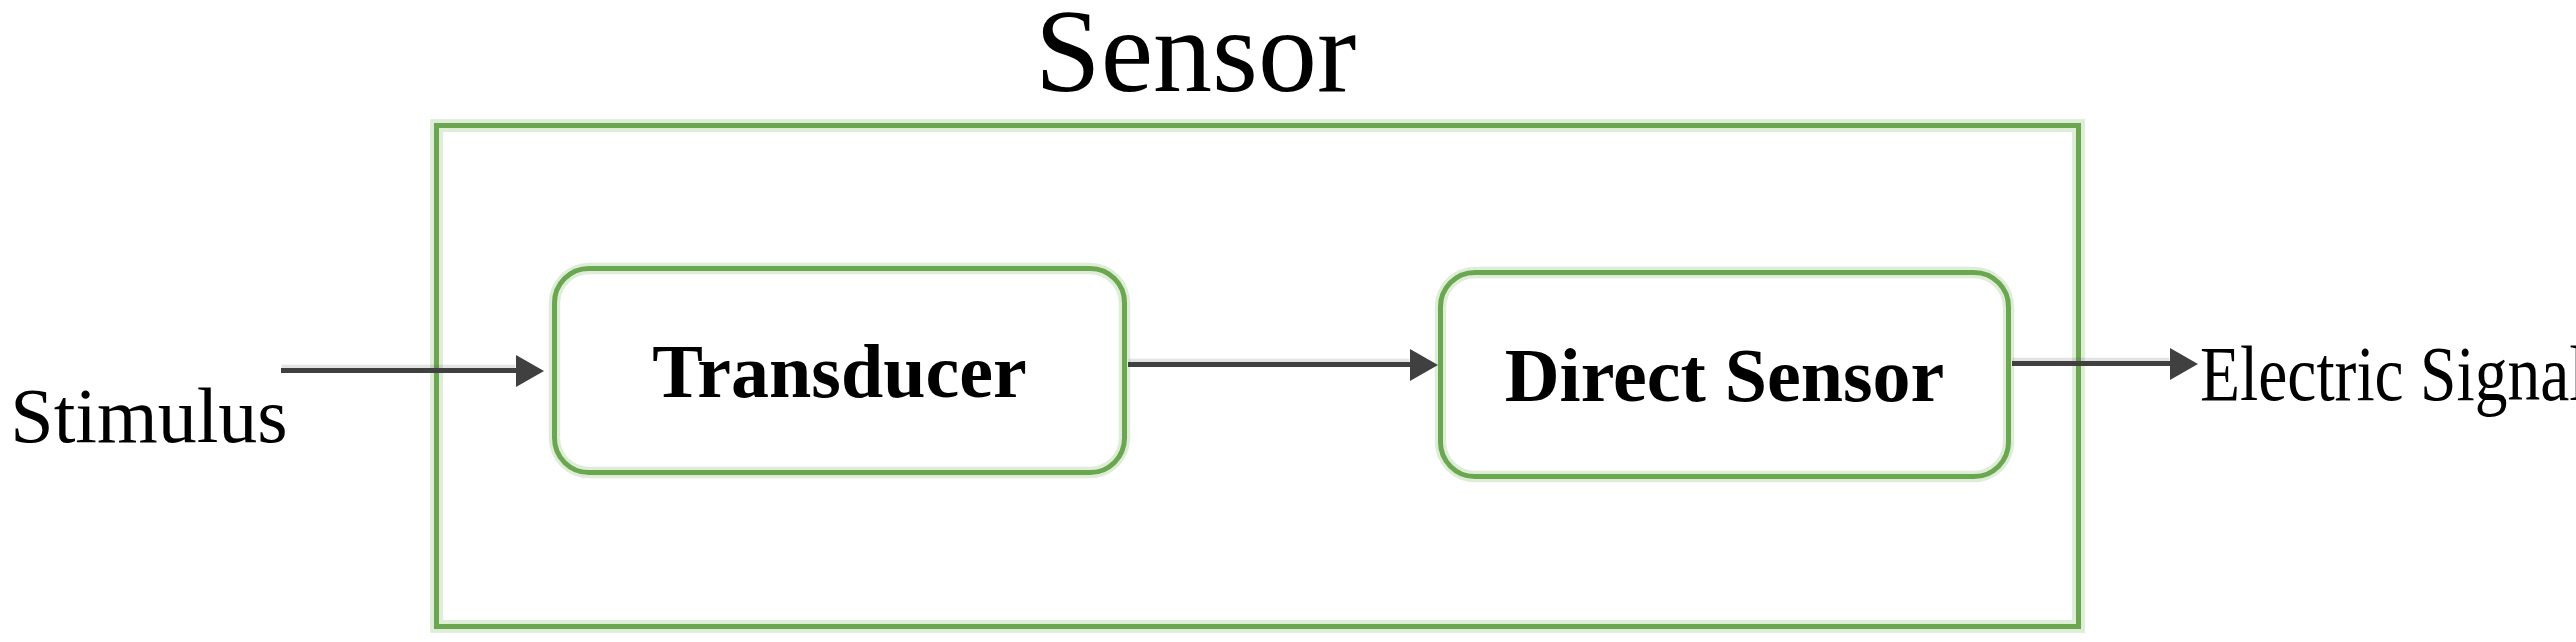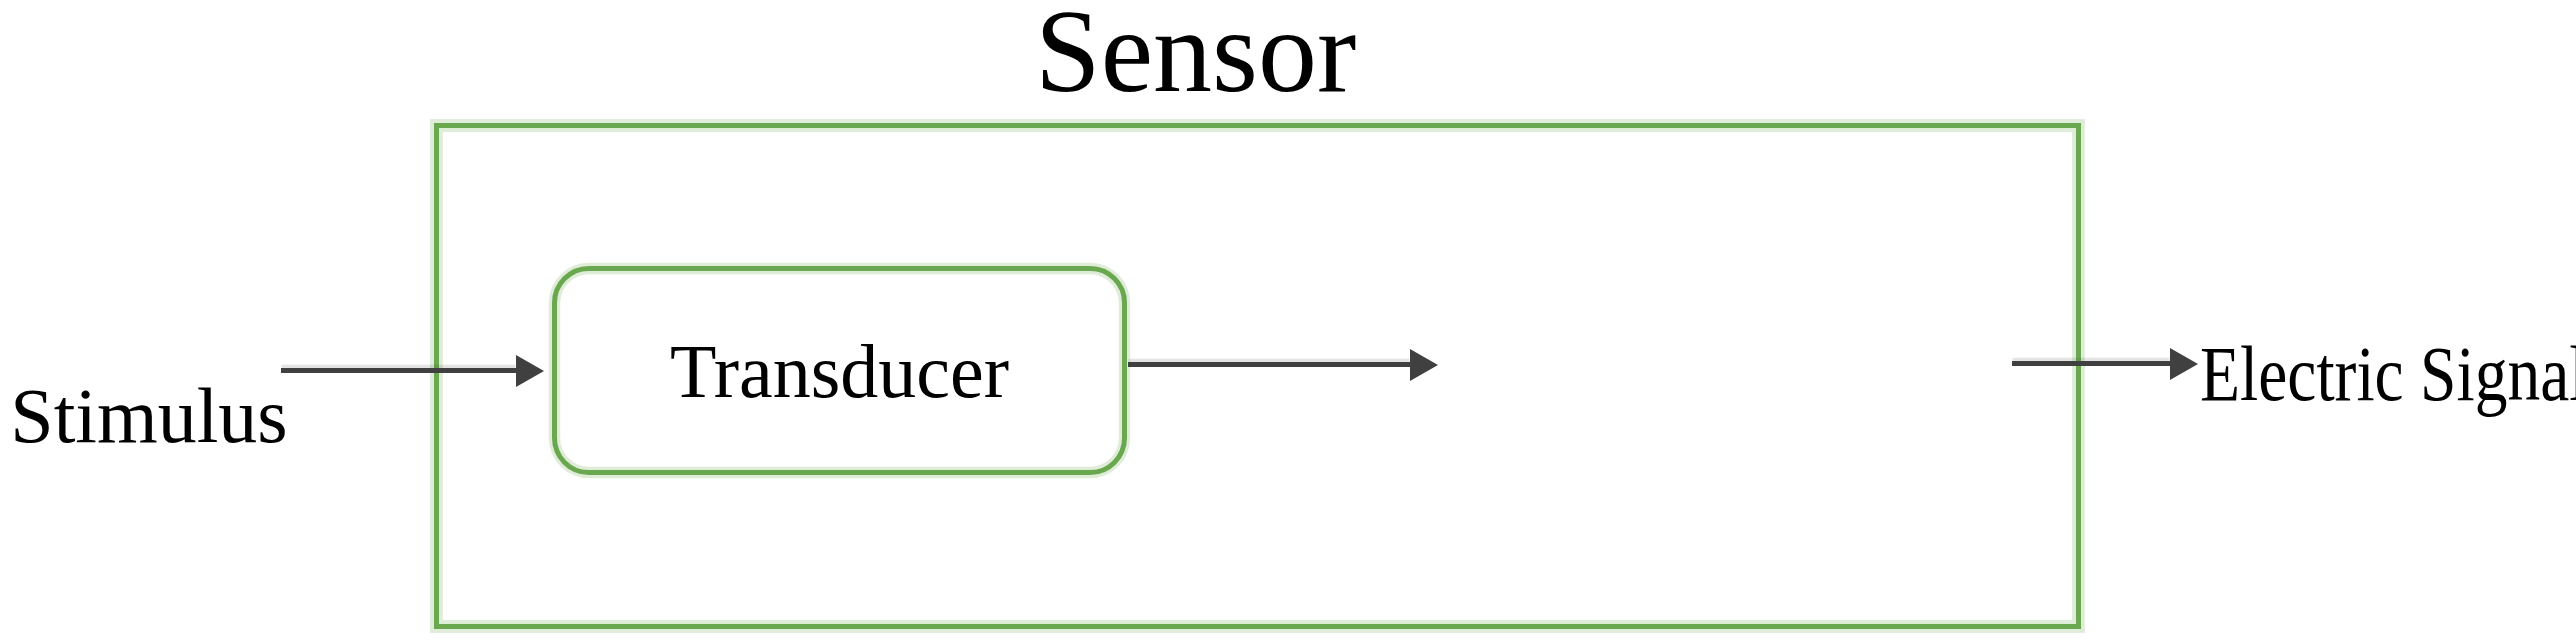--- a/index.html
+++ b/index.html
@@ -46,20 +46,21 @@
   }
   .node {
     position: absolute;
     border: 5.8px solid var(--green);
     border-radius: 37px;
     background: var(--bg);
     display: flex;
     align-items: center;
     justify-content: center;
     box-shadow: 0 0 0 3.2px var(--green-halo), inset 0 0 0 3.2px var(--green-halo);
+    font-weight: bold;
   }
   .node-transducer {
     left: 552px;
     top: 266px;
     width: 575px;
     height: 209px;
   }
   .node-direct-sensor {
     left: 1438px;
     top: 270px;
@@ -120,20 +121,23 @@
 <div class="canvas">
 
   <div class="title">Sensor</div>
 
   <div class="outer-box"></div>
 
   <div class="node node-transducer">
     <span class="node-label">Transducer</span>
   </div>
 
+  <div class="node node-direct-sensor">
+    <span class="node-label">Direct Sensor</span>
+  </div>
 
   <div class="io-label stimulus">Stimulus</div>
 
   <div class="io-label electric">Electric Signal</div>
 
   <div class="arrow arrow1">
     <div class="arrow-line"></div>
     <div class="arrow-head"></div>
   </div>
 

